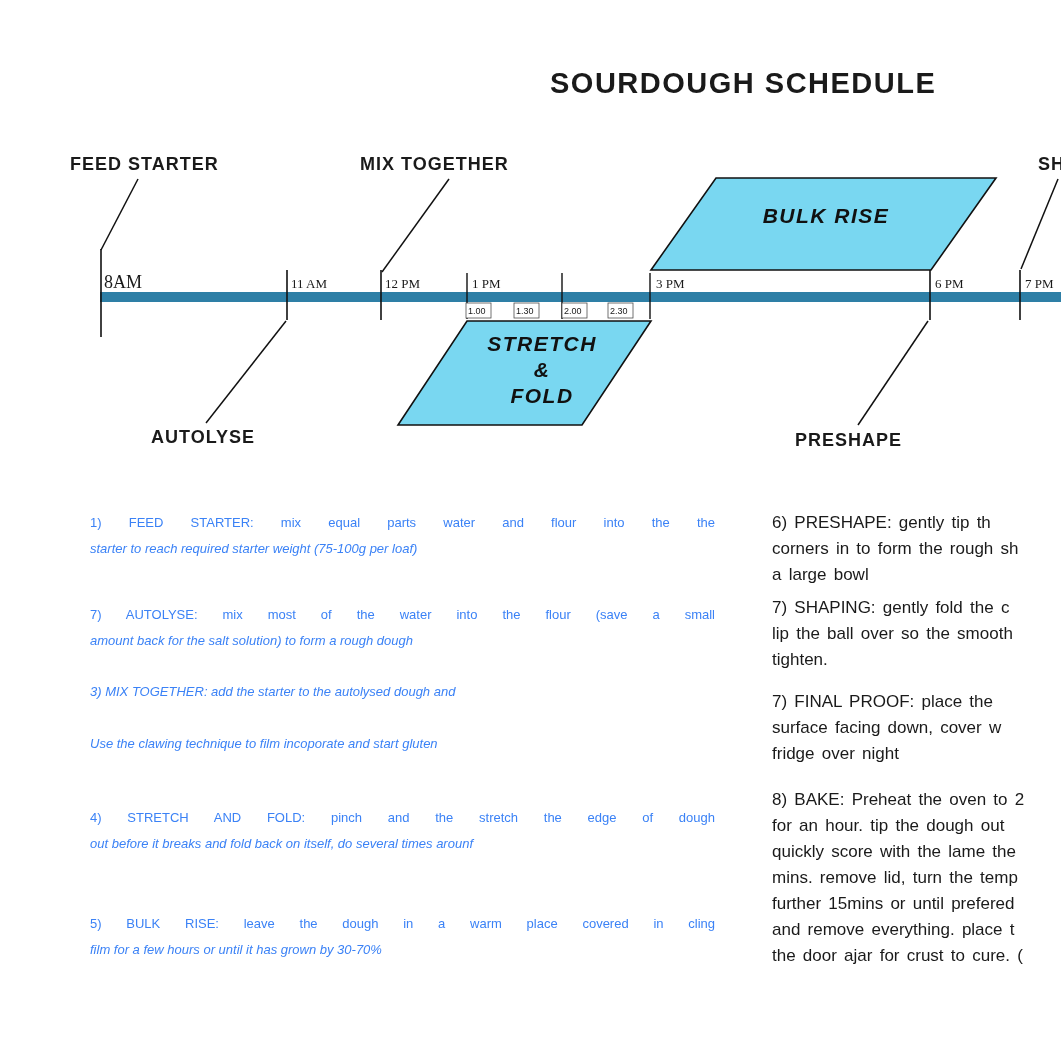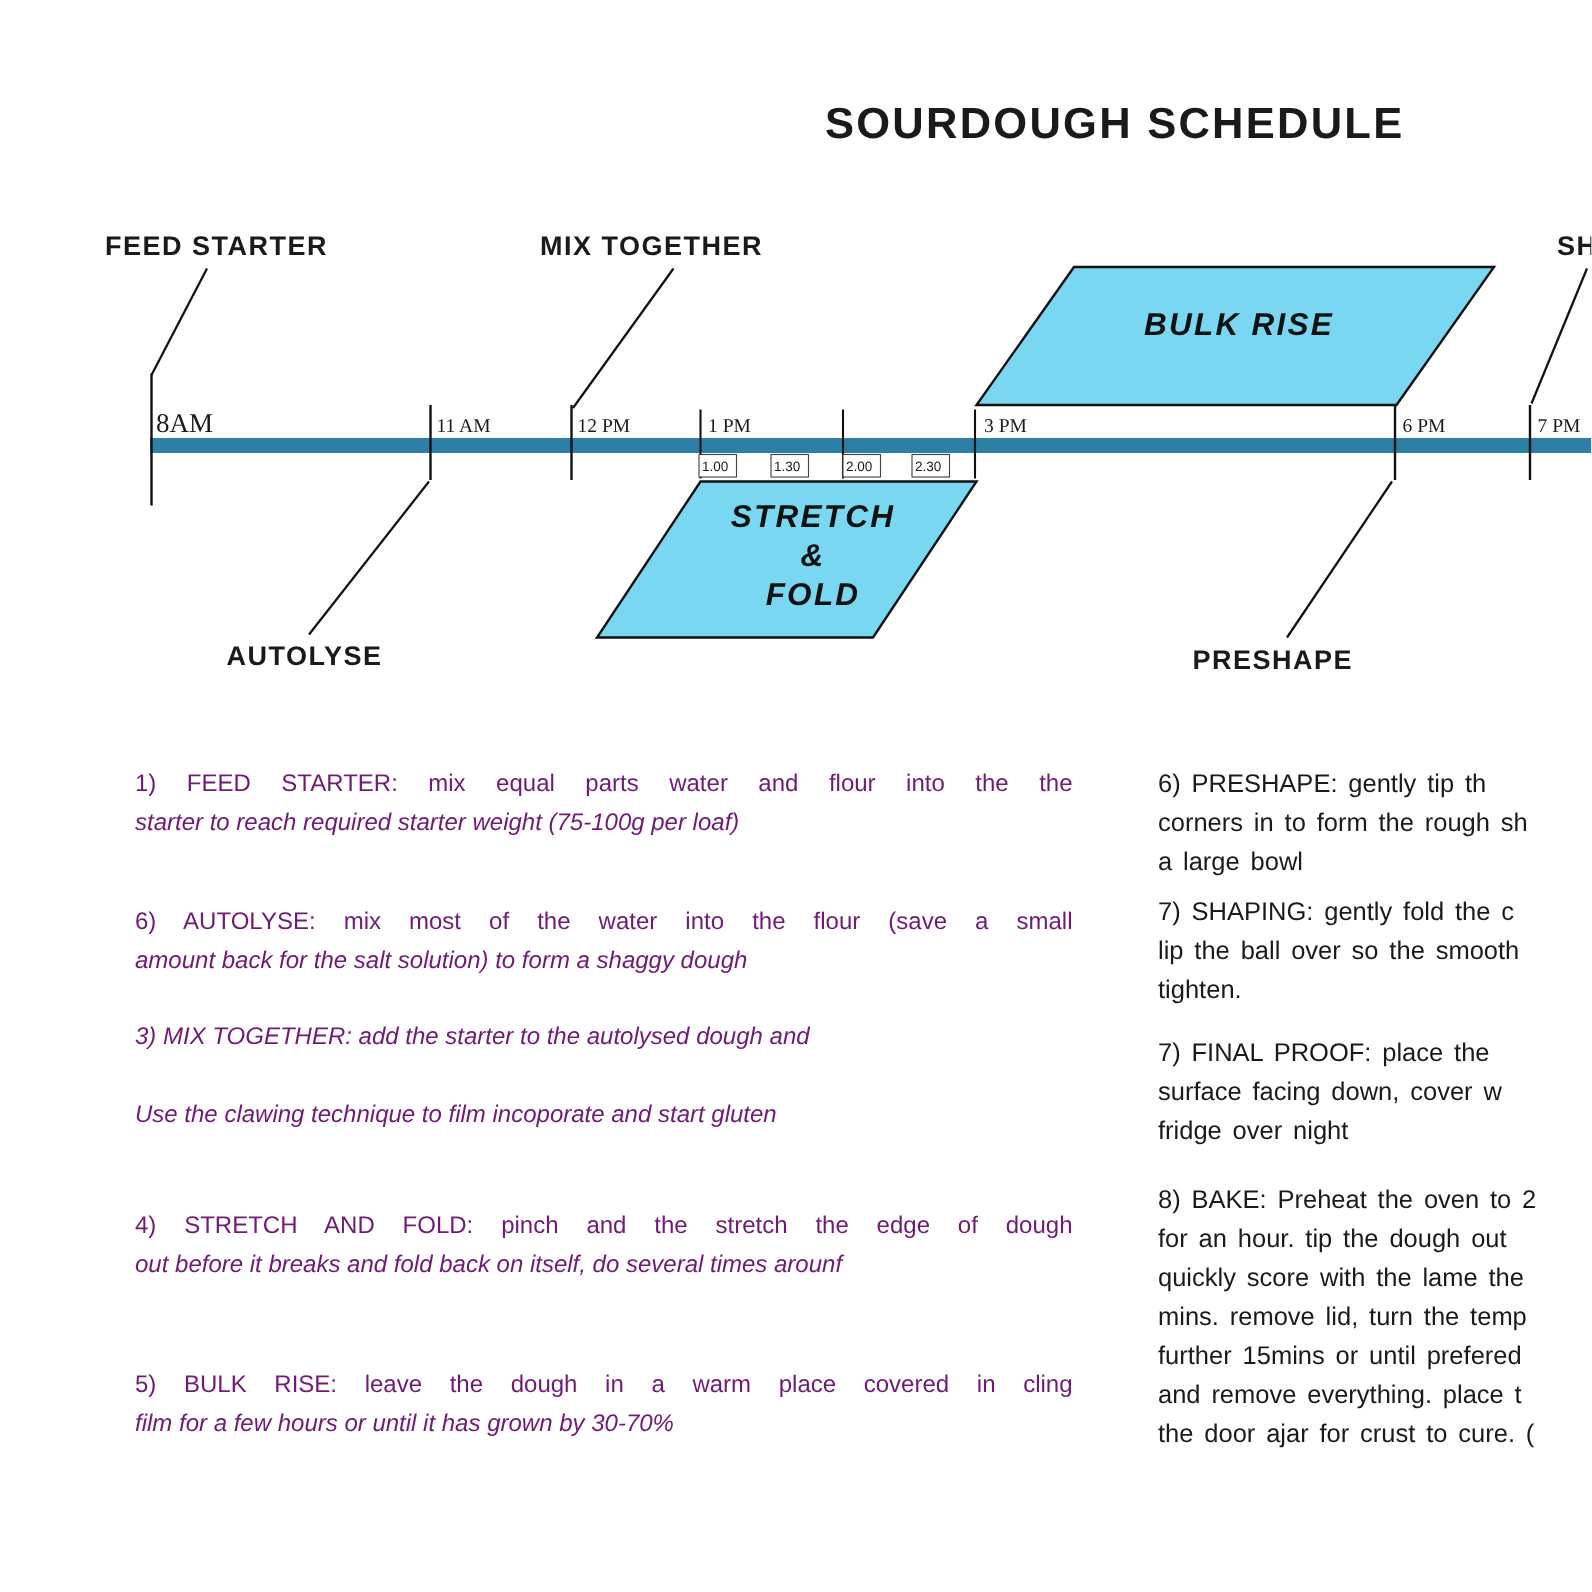--- a/index.html
+++ b/index.html
@@ -55,23 +55,23 @@
     font-weight: bold;
     font-style: italic;
     font-size: 21px;
     letter-spacing: 1.5px;
     fill: #111111;
   }
   .para {
     position: absolute;
     left: 90px;
     width: 625px;
-    font-size: 16px;
+    font-size: 13px;
     line-height: 26px;
-    color: #701a75;
+    color: #3b82f6;
   }
   .para .line {
     text-align: justify;
     text-align-last: justify;
   }
   .para .line:last-child {
     text-align-last: left;
     font-style: italic;
   }
   .rpara {
@@ -145,22 +145,22 @@
     <text class="block-label" x="542" y="340" text-anchor="middle">STRETCH</text>
     <text class="block-label" x="542" y="366" text-anchor="middle">&amp;</text>
     <text class="block-label" x="542" y="392" text-anchor="middle">FOLD</text>
   </svg>
 
   <div class="para" style="top:499px">
       <div class="line">1) FEED STARTER: mix equal parts water and flour into the the</div>
       <div class="line">starter to reach required starter weight (75-100g per loaf)</div>
     </div>
   <div class="para" style="top:591px">
-      <div class="line">6) AUTOLYSE: mix most of the water into the flour (save a small</div>
-      <div class="line">amount back for the salt solution) to form a shaggy dough</div>
+      <div class="line">7) AUTOLYSE: mix most of the water into the flour (save a small</div>
+      <div class="line">amount back for the salt solution) to form a rough dough</div>
     </div>
   <div class="para" style="top:668px">
       <div class="line">3) MIX TOGETHER: add the starter to the autolysed dough and</div>
     </div>
   <div class="para" style="top:720px">
       <div class="line">Use the clawing technique to film incoporate and start gluten</div>
     </div>
   <div class="para" style="top:794px">
       <div class="line">4) STRETCH AND FOLD: pinch and the stretch the edge of dough</div>
       <div class="line">out before it breaks and fold back on itself, do several times arounf</div>

